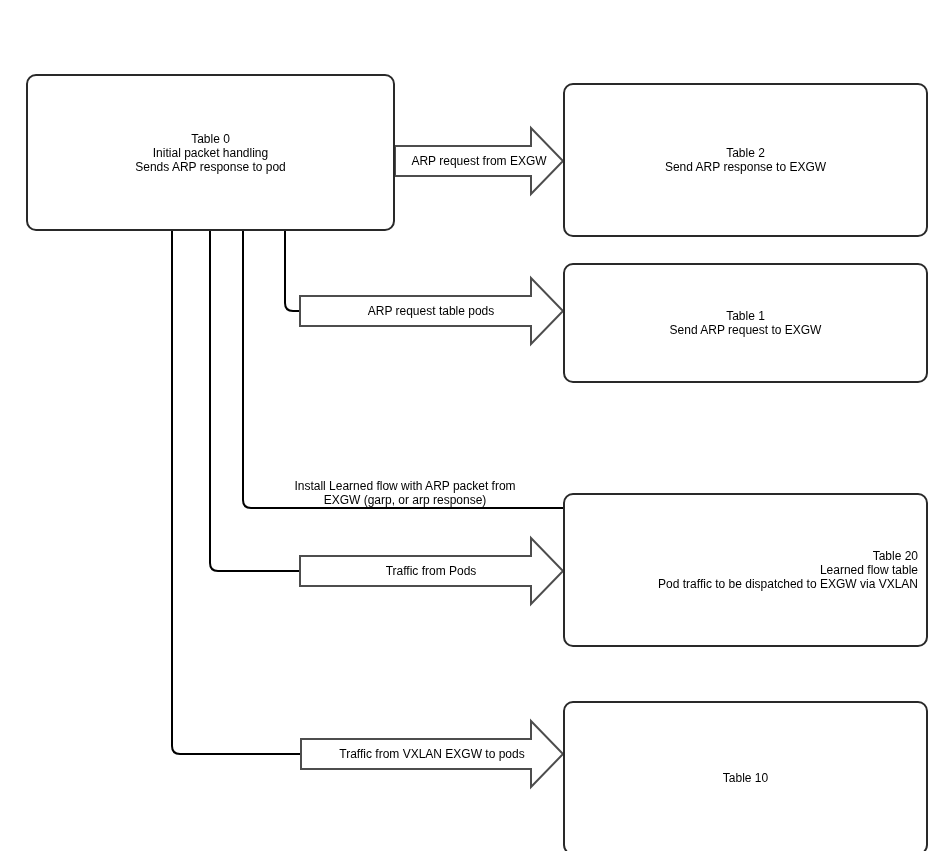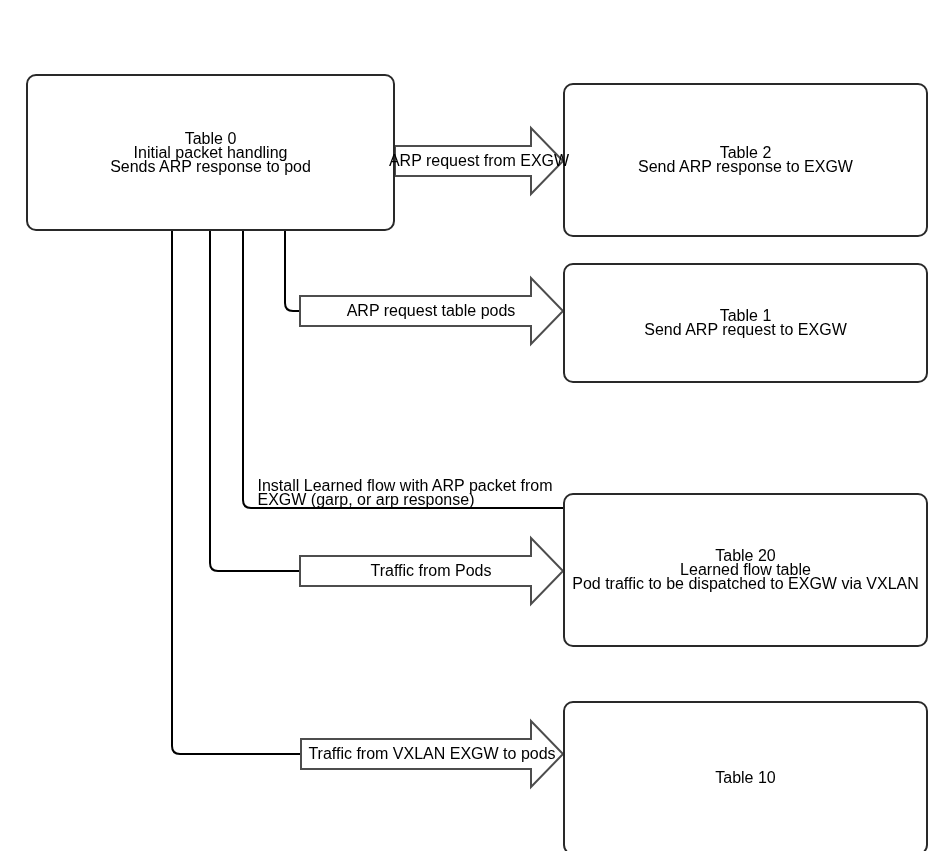--- a/index.html
+++ b/index.html
@@ -6,21 +6,21 @@
     margin: 0;
     padding: 0;
     background: #ffffff;
   }
   #canvas {
     position: relative;
     width: 949px;
     height: 851px;
     background: #ffffff;
     font-family: "Liberation Sans", sans-serif;
-    font-size: 16px;
+    font-size: 12px;
     line-height: 14px;
     color: #000000;
     overflow: hidden;
   }
   .node {
     position: absolute;
     box-sizing: border-box;
     background: #ffffff;
     border: 2px solid #292929;
     border-radius: 10px;
@@ -55,29 +55,29 @@
   .arrow-label {
     position: absolute;
     transform: translate(-50%, -50%);
     white-space: nowrap;
     text-align: center;
     z-index: 3;
   }
   .edge-label {
     position: absolute;
     transform: translate(-50%, -50%);
-    text-align: left;
+    text-align: center;
     white-space: nowrap;
     z-index: 3;
   }
   
   #node-table0  { left: 26px;  top: 74px;  width: 369px; height: 157px; }
   #node-table2  { left: 563px; top: 83px;  width: 365px; height: 154px; }
   #node-table1  { left: 563px; top: 263px; width: 365px; height: 120px; }
-  #node-table20 { left: 563px; top: 493px; width: 365px; height: 154px; }
+  #node-table20 { left: 563px; top: 493px; width: 365px; height: 154px; align-items: flex-end; }
   #node-table10 { left: 563px; top: 677px; width: 365px; height: 154px; margin-top: 24px; }
   
   #label-arrow-exgw   { left: 479px; top: 161px; }
   #label-arrow-pods   { left: 431px; top: 311px; }
   #label-arrow-traffic{ left: 431px; top: 571px; }
   #label-arrow-vxlan  { left: 432px; top: 754px; }
   #label-install      { left: 405px; top: 493px; }
 </style>
 </head>
 <body>

